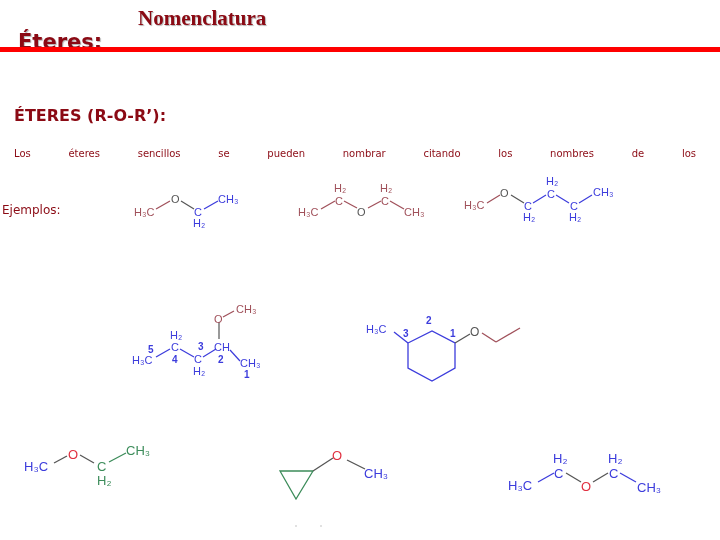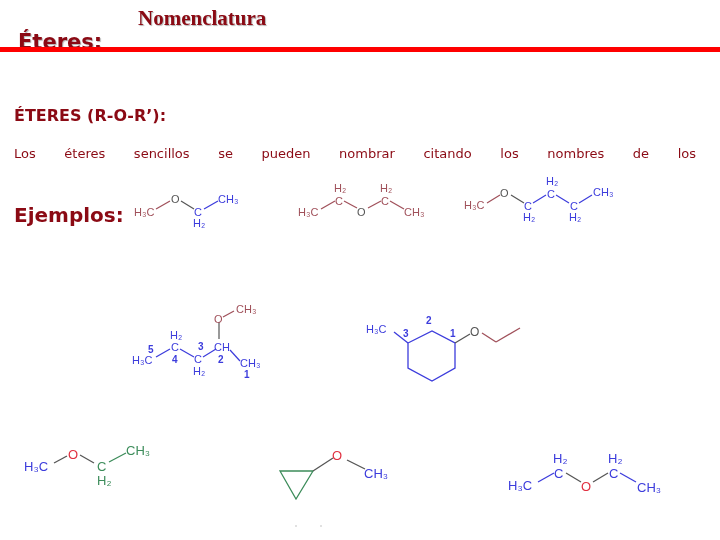--- a/index.html
+++ b/index.html
@@ -7,24 +7,24 @@
   .title {
     position: absolute; left: 14px; top: 6px; height: 34px;
     font-family: "DejaVu Sans", sans-serif; font-weight: bold; font-size: 21px;
     color: #8b0a14; text-shadow: 1px 1px 1px #b3b3b3; white-space: pre;
   }
   .title .t1 { position: absolute; left: 4px; top: 0; margin-top: 24px; }
   .title .t2 { position: absolute; left: 124px; top: 0; font-family: Liberation Serif, serif; }
   .rule { position: absolute; left: 0; top: 47px; width: 720px; height: 5px; background: #ff0000; }
   .txt { position: absolute; color: #8b0a14; font-family: "DejaVu Sans", sans-serif; margin-top: 40px; }
   .h-sec { left: 14px; top: 66px; font-size: 16px; font-weight: bold; }
-  .para { left: 14px; top: 101px; width: 682px; font-size: 13px; line-height: 26px; text-align: justify; text-align-last: left; }
+  .para { left: 14px; top: 101px; width: 682px; font-size: 10px; line-height: 26px; text-align: justify; text-align-last: left; }
   .para .l1 { display: block; text-align: justify; text-align-last: justify; }
   .para .l2 { display: block; padding-left: 26px; }
-  .h-ex { left: 14px; top: 163px; font-size: 20px; font-weight: bold; }
+  .h-ex { left: 2px; top: 163px; font-size: 12px; font-weight: normal; }
   svg.mol { position: absolute; overflow: visible; }
   svg text { font-family: "Liberation Sans", sans-serif; }
 </style>
 </head>
 <body>
 
 <div class="title">
   <span class="t1">Éteres:</span>
   <span class="t2">Nomenclatura</span>
 </div>

